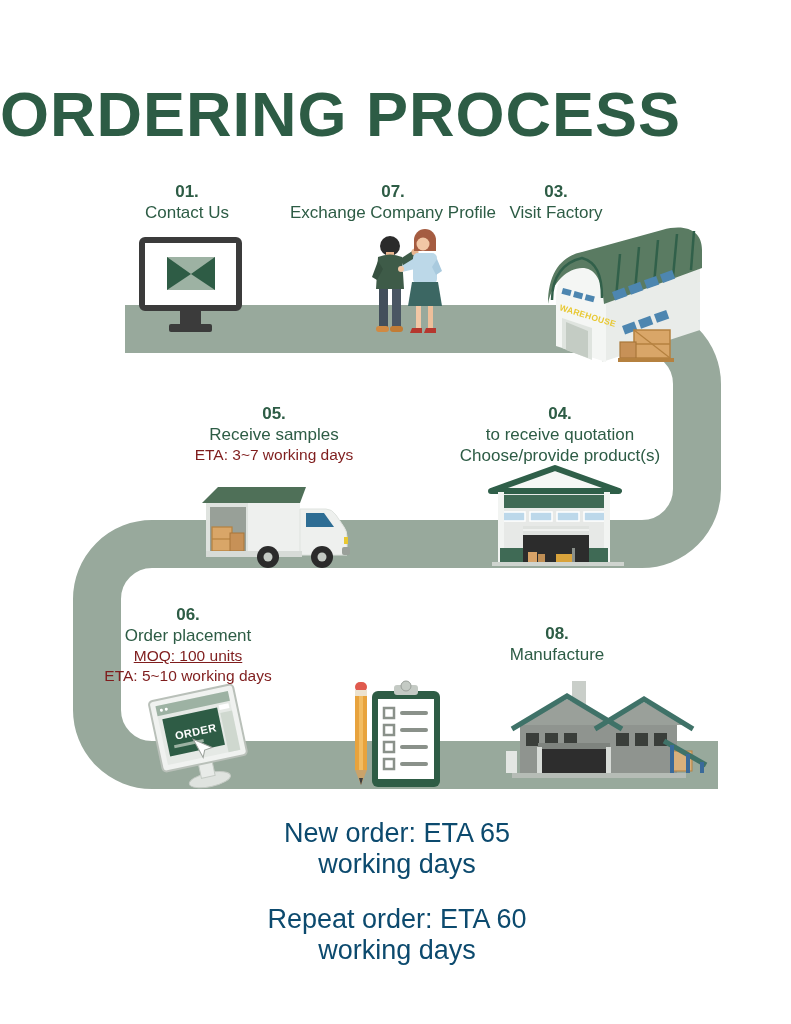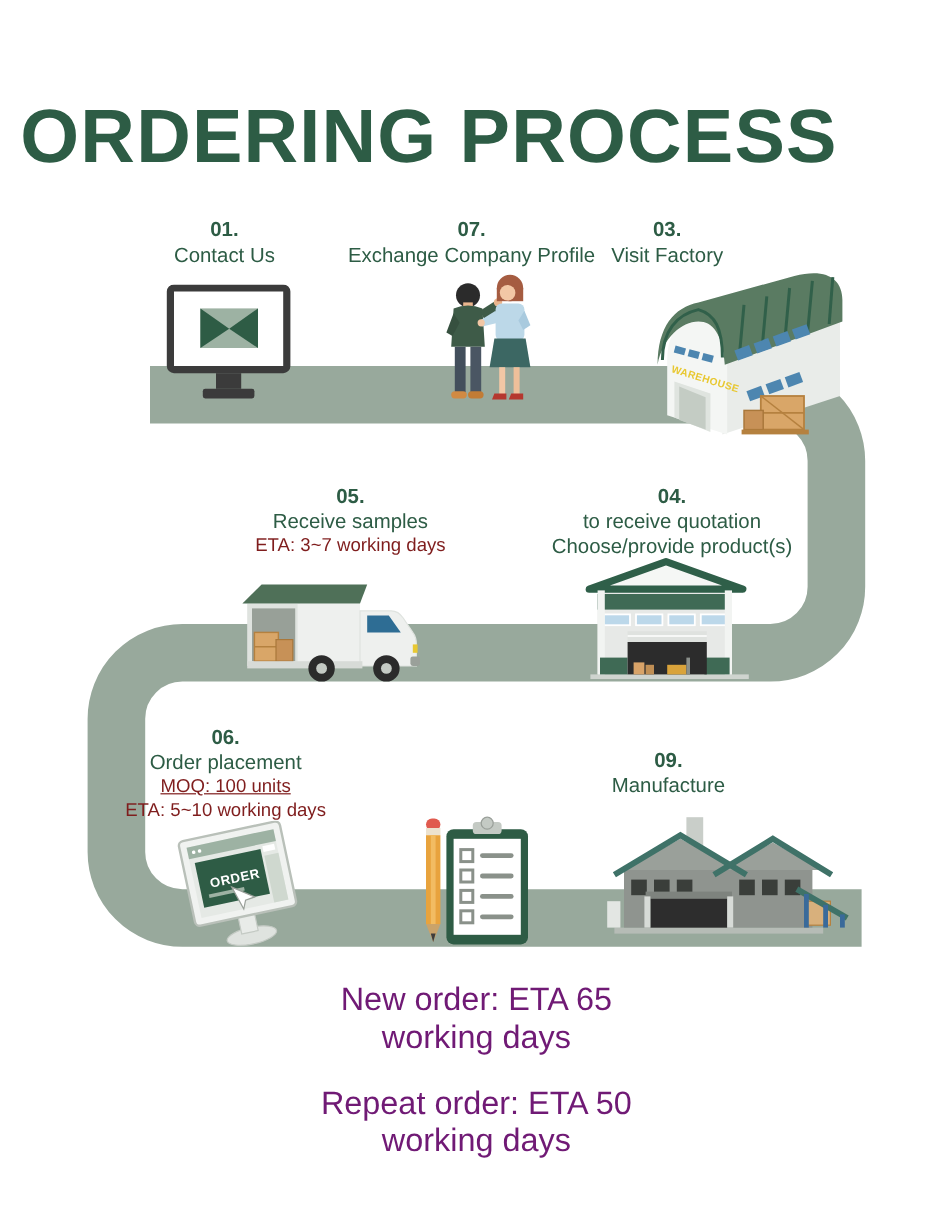--- a/index.html
+++ b/index.html
@@ -1,28 +1,28 @@
 <!DOCTYPE html>
 <html><head>
 <meta charset="utf-8">
 <style>
   html,body{margin:0;padding:0;background:#ffffff;}
   body{display:flex;justify-content:center;font-family:"Liberation Sans",sans-serif;}
   .canvas{position:relative;width:791px;height:1024px;background:#ffffff;overflow:hidden;}
   .abs{position:absolute;}
   .page-title{
-    position:absolute;left:0;top:78px;width:715px;text-align:center;
+    position:absolute;left:0;top:78px;width:715px;text-align:left;
     font-size:63px;font-weight:800;letter-spacing:1px;color:#2d5c45;
   }
   .step{position:absolute;text-align:center;color:#2d5c45;}
   .step .num{font-size:17px;font-weight:bold;line-height:21px;}
   .step .stitle{font-size:17px;font-weight:normal;line-height:21px;}
   .step .sub{font-size:15.5px;font-weight:normal;color:#7f1d1d;line-height:20px;text-align:center;}
   .step .moq{text-decoration:underline;}
-  .footer{position:absolute;left:247px;top:818px;width:300px;text-align:center;color:#701a75;}
+  .footer{position:absolute;left:247px;top:818px;width:300px;text-align:center;color:#0c4a6e;}
   .footer p{margin:0 0 24px 0;font-size:27px;line-height:31px;font-weight:normal;}
   svg{display:block;}
 </style>
 </head>
 <body>
 
 <div class="canvas">
 
   <div class="page-title">ORDERING PROCESS</div>
 
@@ -36,41 +36,41 @@
   </div>
   <div class="step" style="left:243px;top:181px;width:300px">
     <div class="num">07.</div>
     <div class="stitle">Exchange Company Profile</div>
   </div>
   <div class="step" style="left:446px;top:181px;width:220px">
     <div class="num">03.</div>
     <div class="stitle">Visit Factory</div>
   </div>
 
-  <div class="step" style="left:162px;top:403px;width:260px">
+  <div class="step" style="left:144px;top:403px;width:260px">
     <div class="num">05.</div>
     <div class="stitle">Receive samples</div>
     <div class="sub">ETA: 3~7 working days</div>
   </div>
   <div class="step" style="left:420px;top:403px;width:280px">
     <div class="num">04.</div>
     <div class="stitle">to receive quotation</div>
     <div class="stitle">Choose/provide product(s)</div>
   </div>
 
   <div class="step" style="left:58px;top:604px;width:260px">
     <div class="num">06.</div>
     <div class="stitle">Order placement</div>
     <div class="sub moq">MOQ: 100 units</div>
     <div class="sub">ETA: 5~10 working days</div>
   </div>
   <div class="step" style="left:250px;top:623px;width:240px">
   </div>
   <div class="step" style="left:437px;top:623px;width:240px">
-    <div class="num">09.</div>
+    <div class="num">08.</div>
     <div class="stitle">Manufacture</div>
   </div>
 
   <svg class="abs" style="left:138px;top:237px" width="105" height="97" viewBox="0 0 105 97">
     <rect x="4" y="3" width="97" height="68" rx="3" fill="#ffffff" stroke="#3b3b3b" stroke-width="6"></rect>
     <rect x="29" y="20" width="48" height="33" fill="#9db2a3"></rect>
     <polygon points="29,20 53,37 29,53" fill="#2e5c45"></polygon>
     <polygon points="77,20 53,37 77,53" fill="#2e5c45"></polygon>
     <rect x="42" y="74" width="21" height="13" fill="#3b3b3b"></rect>
     <rect x="31" y="87" width="43" height="8" rx="2" fill="#3b3b3b"></rect>
@@ -269,18 +269,18 @@
       <rect x="206" y="85" width="4" height="11" fill="#3a6a9a"></rect>
     </g>
   </svg>
 
   <div class="footer">
     <p>
       <span>New order: ETA 65</span><br>
       <span>working days</span>
     </p>
     <p>
-      <span>Repeat order: ETA 50</span><br>
+      <span>Repeat order: ETA 60</span><br>
       <span>working days</span>
     </p>
   </div>
 
 </div>
 
 </body></html>

